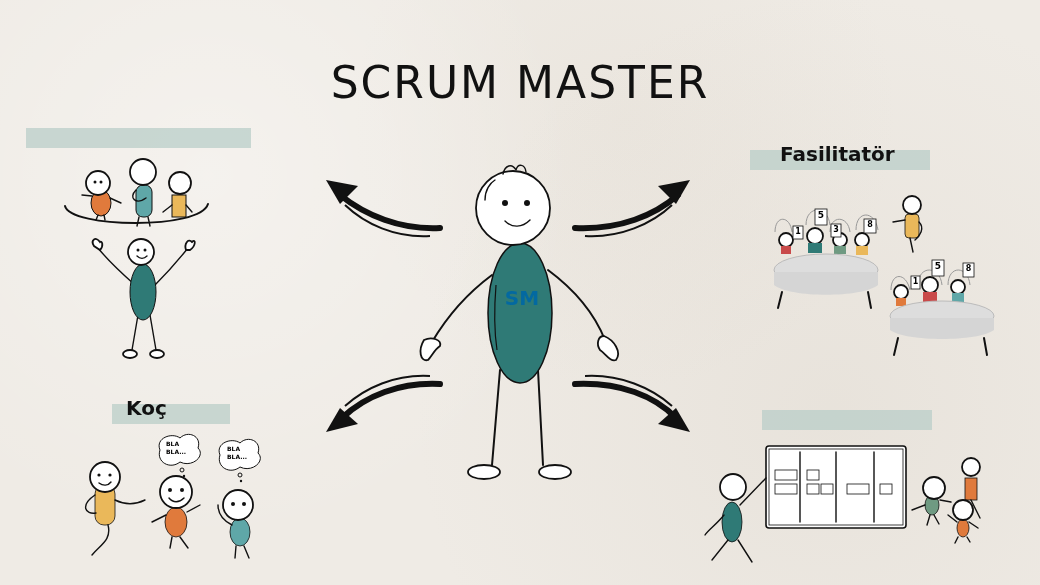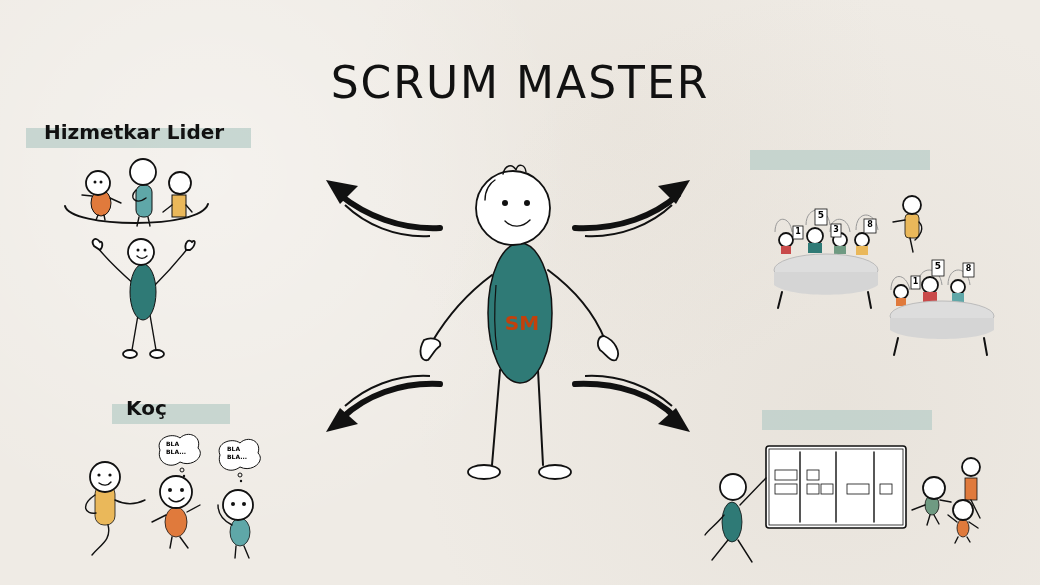--- a/index.html
+++ b/index.html
@@ -33,24 +33,24 @@
   .thin { stroke:#111; stroke-width:1.4; fill:none; stroke-linecap:round; stroke-linejoin:round; }
   .head { fill:#fff; stroke:#111; stroke-width:1.8; }
 </style>
 </head>
 <body>
 
 <div class="title">SCRUM MASTER</div>
 
 <div class="label" style="left:26px;top:118px;width:225px;">
   <div class="band"></div>
-  <span>Hizmetkar Lider</span>
 </div>
 <div class="label" style="left:750px;top:140px;width:180px;">
   <div class="band"></div>
+  <span style="padding-left:30px">Fasilitatör</span>
 </div>
 <div class="label" style="left:112px;top:394px;width:118px;align-items:center;">
   <div class="band"></div>
   <span style="padding-left:14px">Koç</span>
 </div>
 <div class="label" style="left:762px;top:400px;width:170px;">
   <div class="band"></div>
 </div>
 
 <svg style="left:0;top:0" width="1040" height="585">
@@ -89,21 +89,21 @@
   <ellipse cx="520" cy="313" rx="32" ry="70" fill="#2f7a76" stroke="#111" stroke-width="1.5"></ellipse>
   <path d="M496,285 C494,310 494,330 497,350" stroke="#111" stroke-width="1.2" fill="none"></path>
 
   <circle cx="513" cy="208" r="37" class="head"></circle>
   <path class="thin" d="M503,174 C505,165 512,163 516,170 C518,163 525,164 526,172"></path>
   <path class="thin" d="M485,200 C485,190 490,183 495,180"></path>
   <circle cx="505" cy="203" r="3" fill="#111"></circle>
   <circle cx="527" cy="203" r="3" fill="#111"></circle>
   <path class="thin" d="M505,221 C512,228 522,228 530,220"></path>
 </svg>
-<div style="position:absolute;left:498px;top:311px;width:48px;text-align:center;color:#c2410c;font-weight:bold;font-size:20px;">SM</div>
+<div style="position:absolute;left:498px;top:286px;width:48px;text-align:center;color:#0369a1;font-weight:bold;font-size:20px;">SM</div>
 
 <svg style="left:0;top:0" width="1040" height="585">
 
   <g>
     <ellipse cx="101" cy="203" rx="10" ry="13" fill="#e07a3c" stroke="#111" stroke-width="1"></ellipse>
     <circle cx="98" cy="183" r="12" class="head"></circle>
     <circle cx="95" cy="182" r="1.5" fill="#111"></circle>
       <circle cx="101" cy="182" r="1.5" fill="#111"></circle>
     <path class="thin" d="M92,196 L82,195 M110,198 L121,203 M98,215 L96,220 M104,215 L105,220"></path>
   </g>

